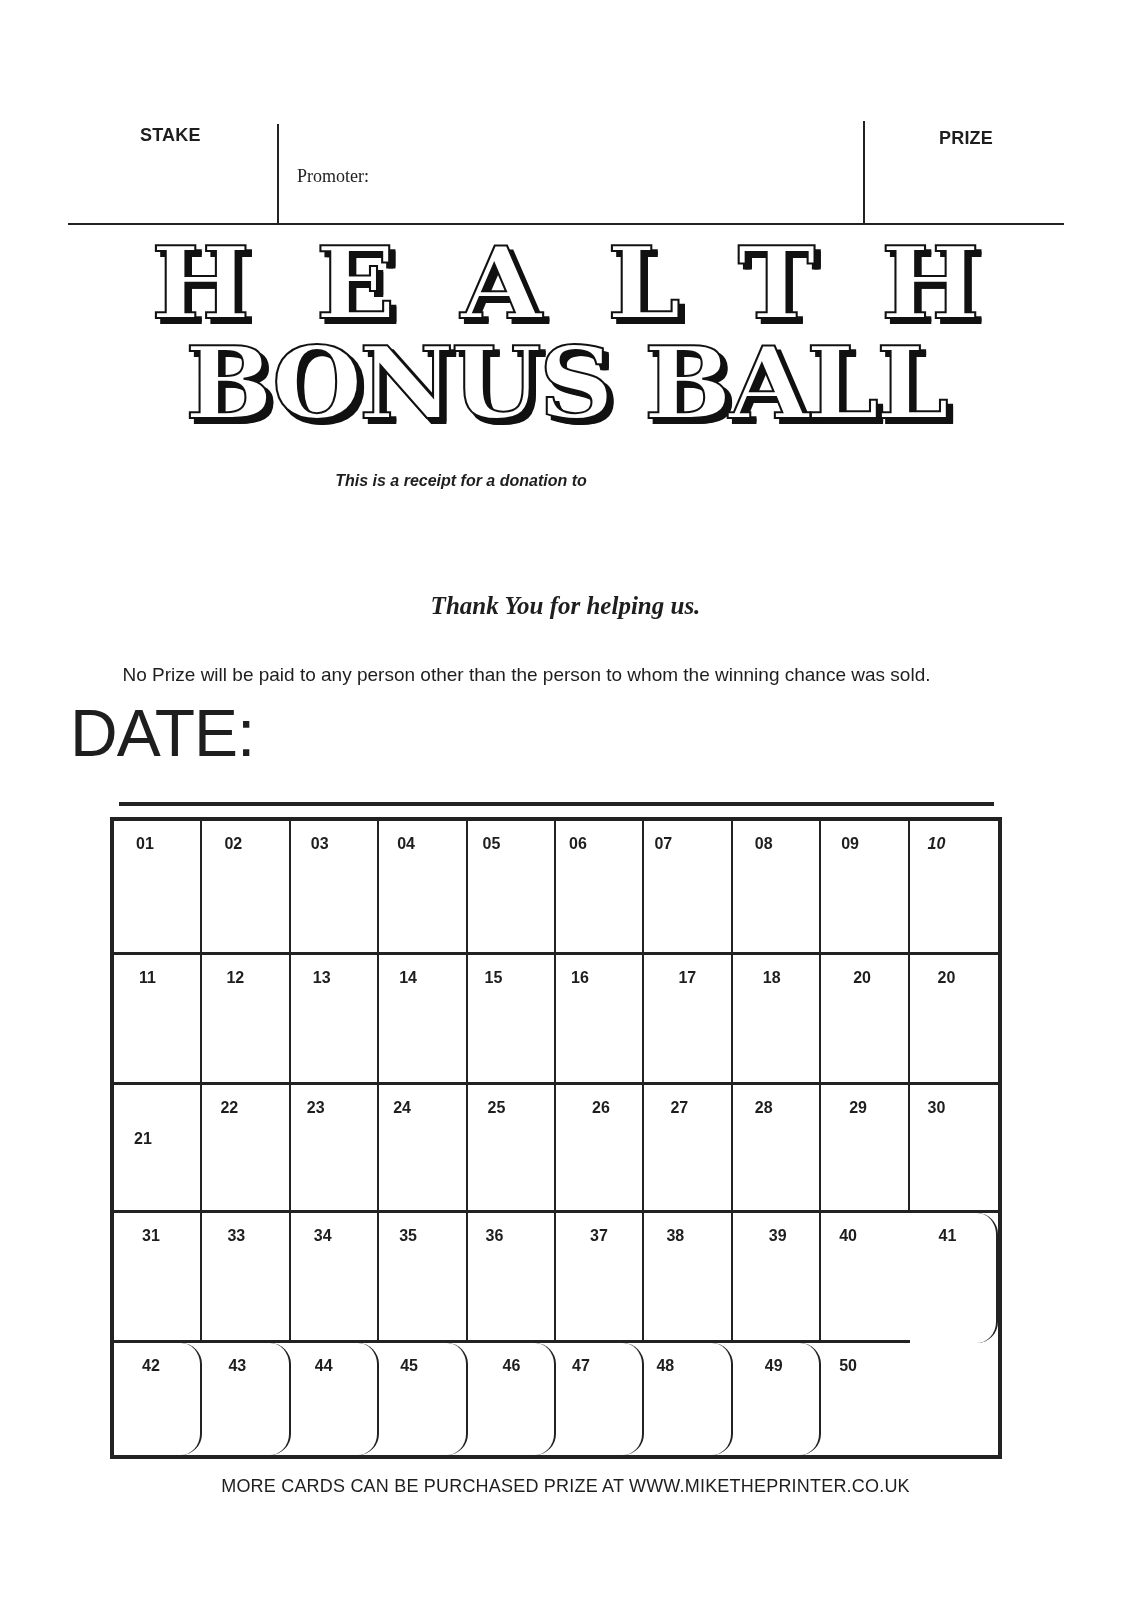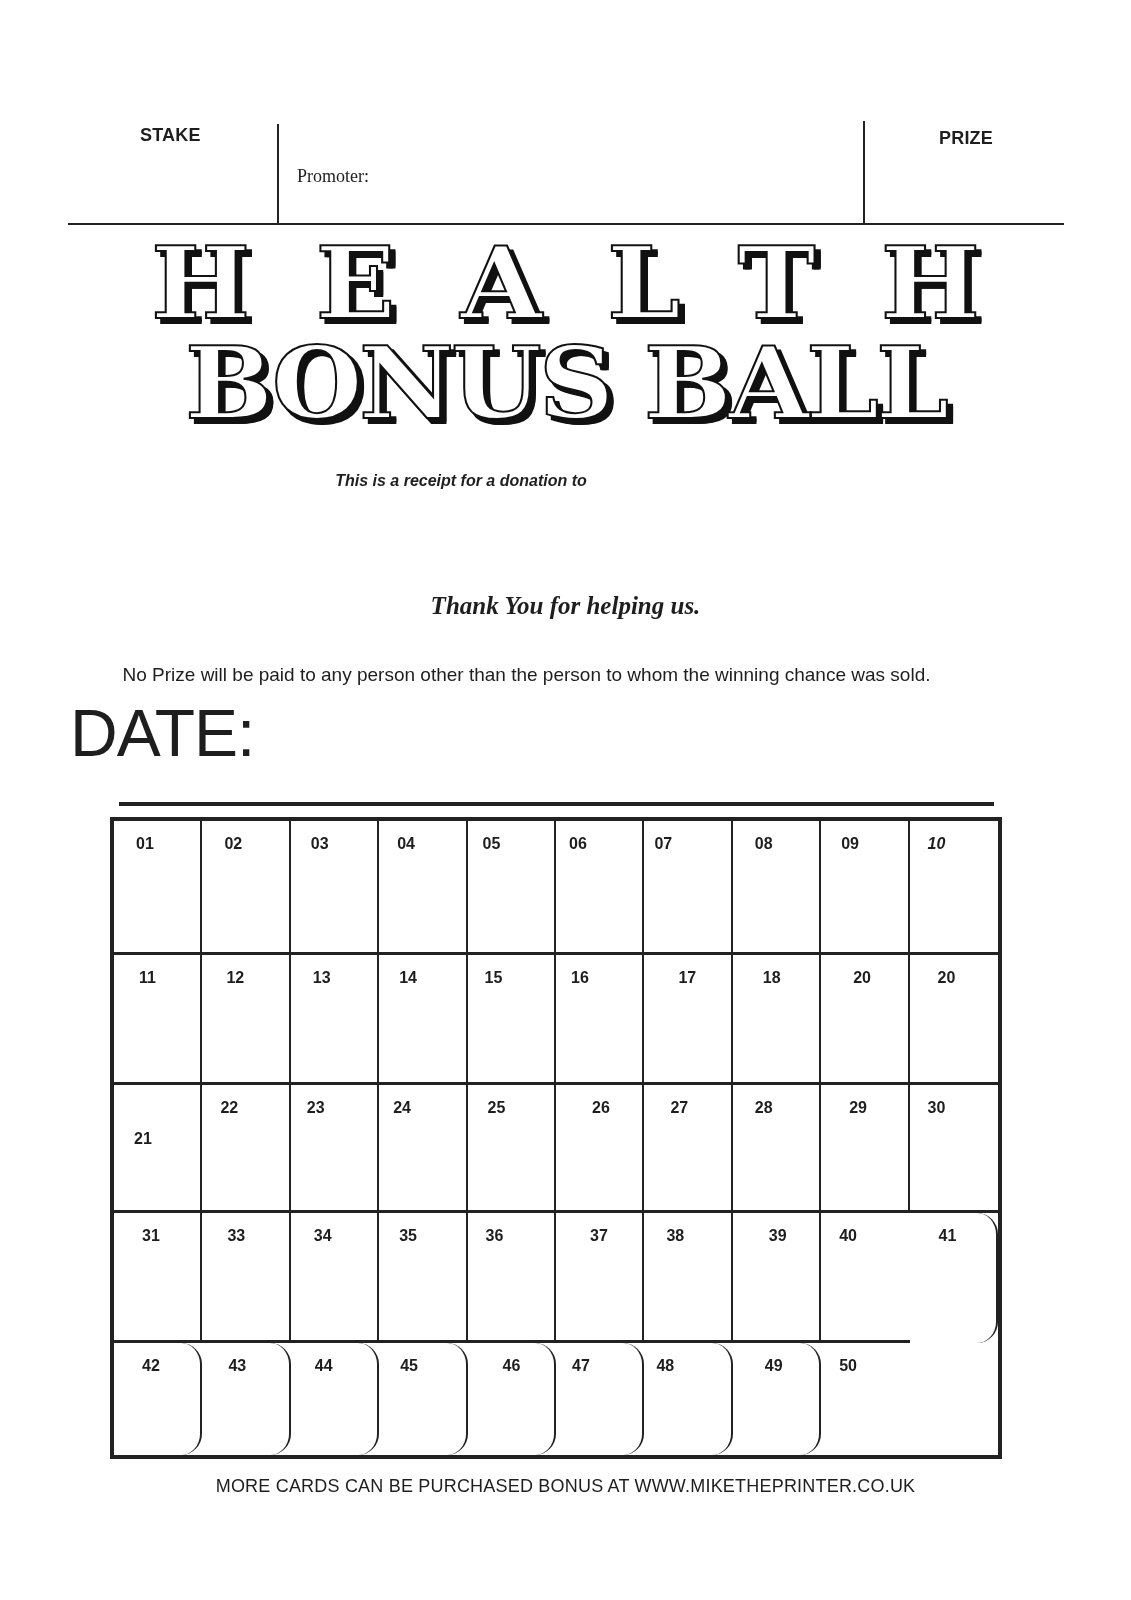--- a/index.html
+++ b/index.html
@@ -209,13 +209,13 @@
       <span class="cell-num" style="left: 12px;">48</span>
     </div>
     <div class="cell last-row">
       <span class="cell-num" style="left: 32px;">49</span>
     </div>
     <div class="cell last-col last-row">
       <span class="cell-num" style="left: 18px;">50</span>
     </div>
   </div>
 
-<div class="abs sans footer">MORE CARDS CAN BE PURCHASED BONUS AT WWW.MIKETHEPRINTER.CO.UK</div>
+<div class="abs sans footer">MORE CARDS CAN BE PURCHASED PRIZE AT WWW.MIKETHEPRINTER.CO.UK</div>
 
 </body></html>

